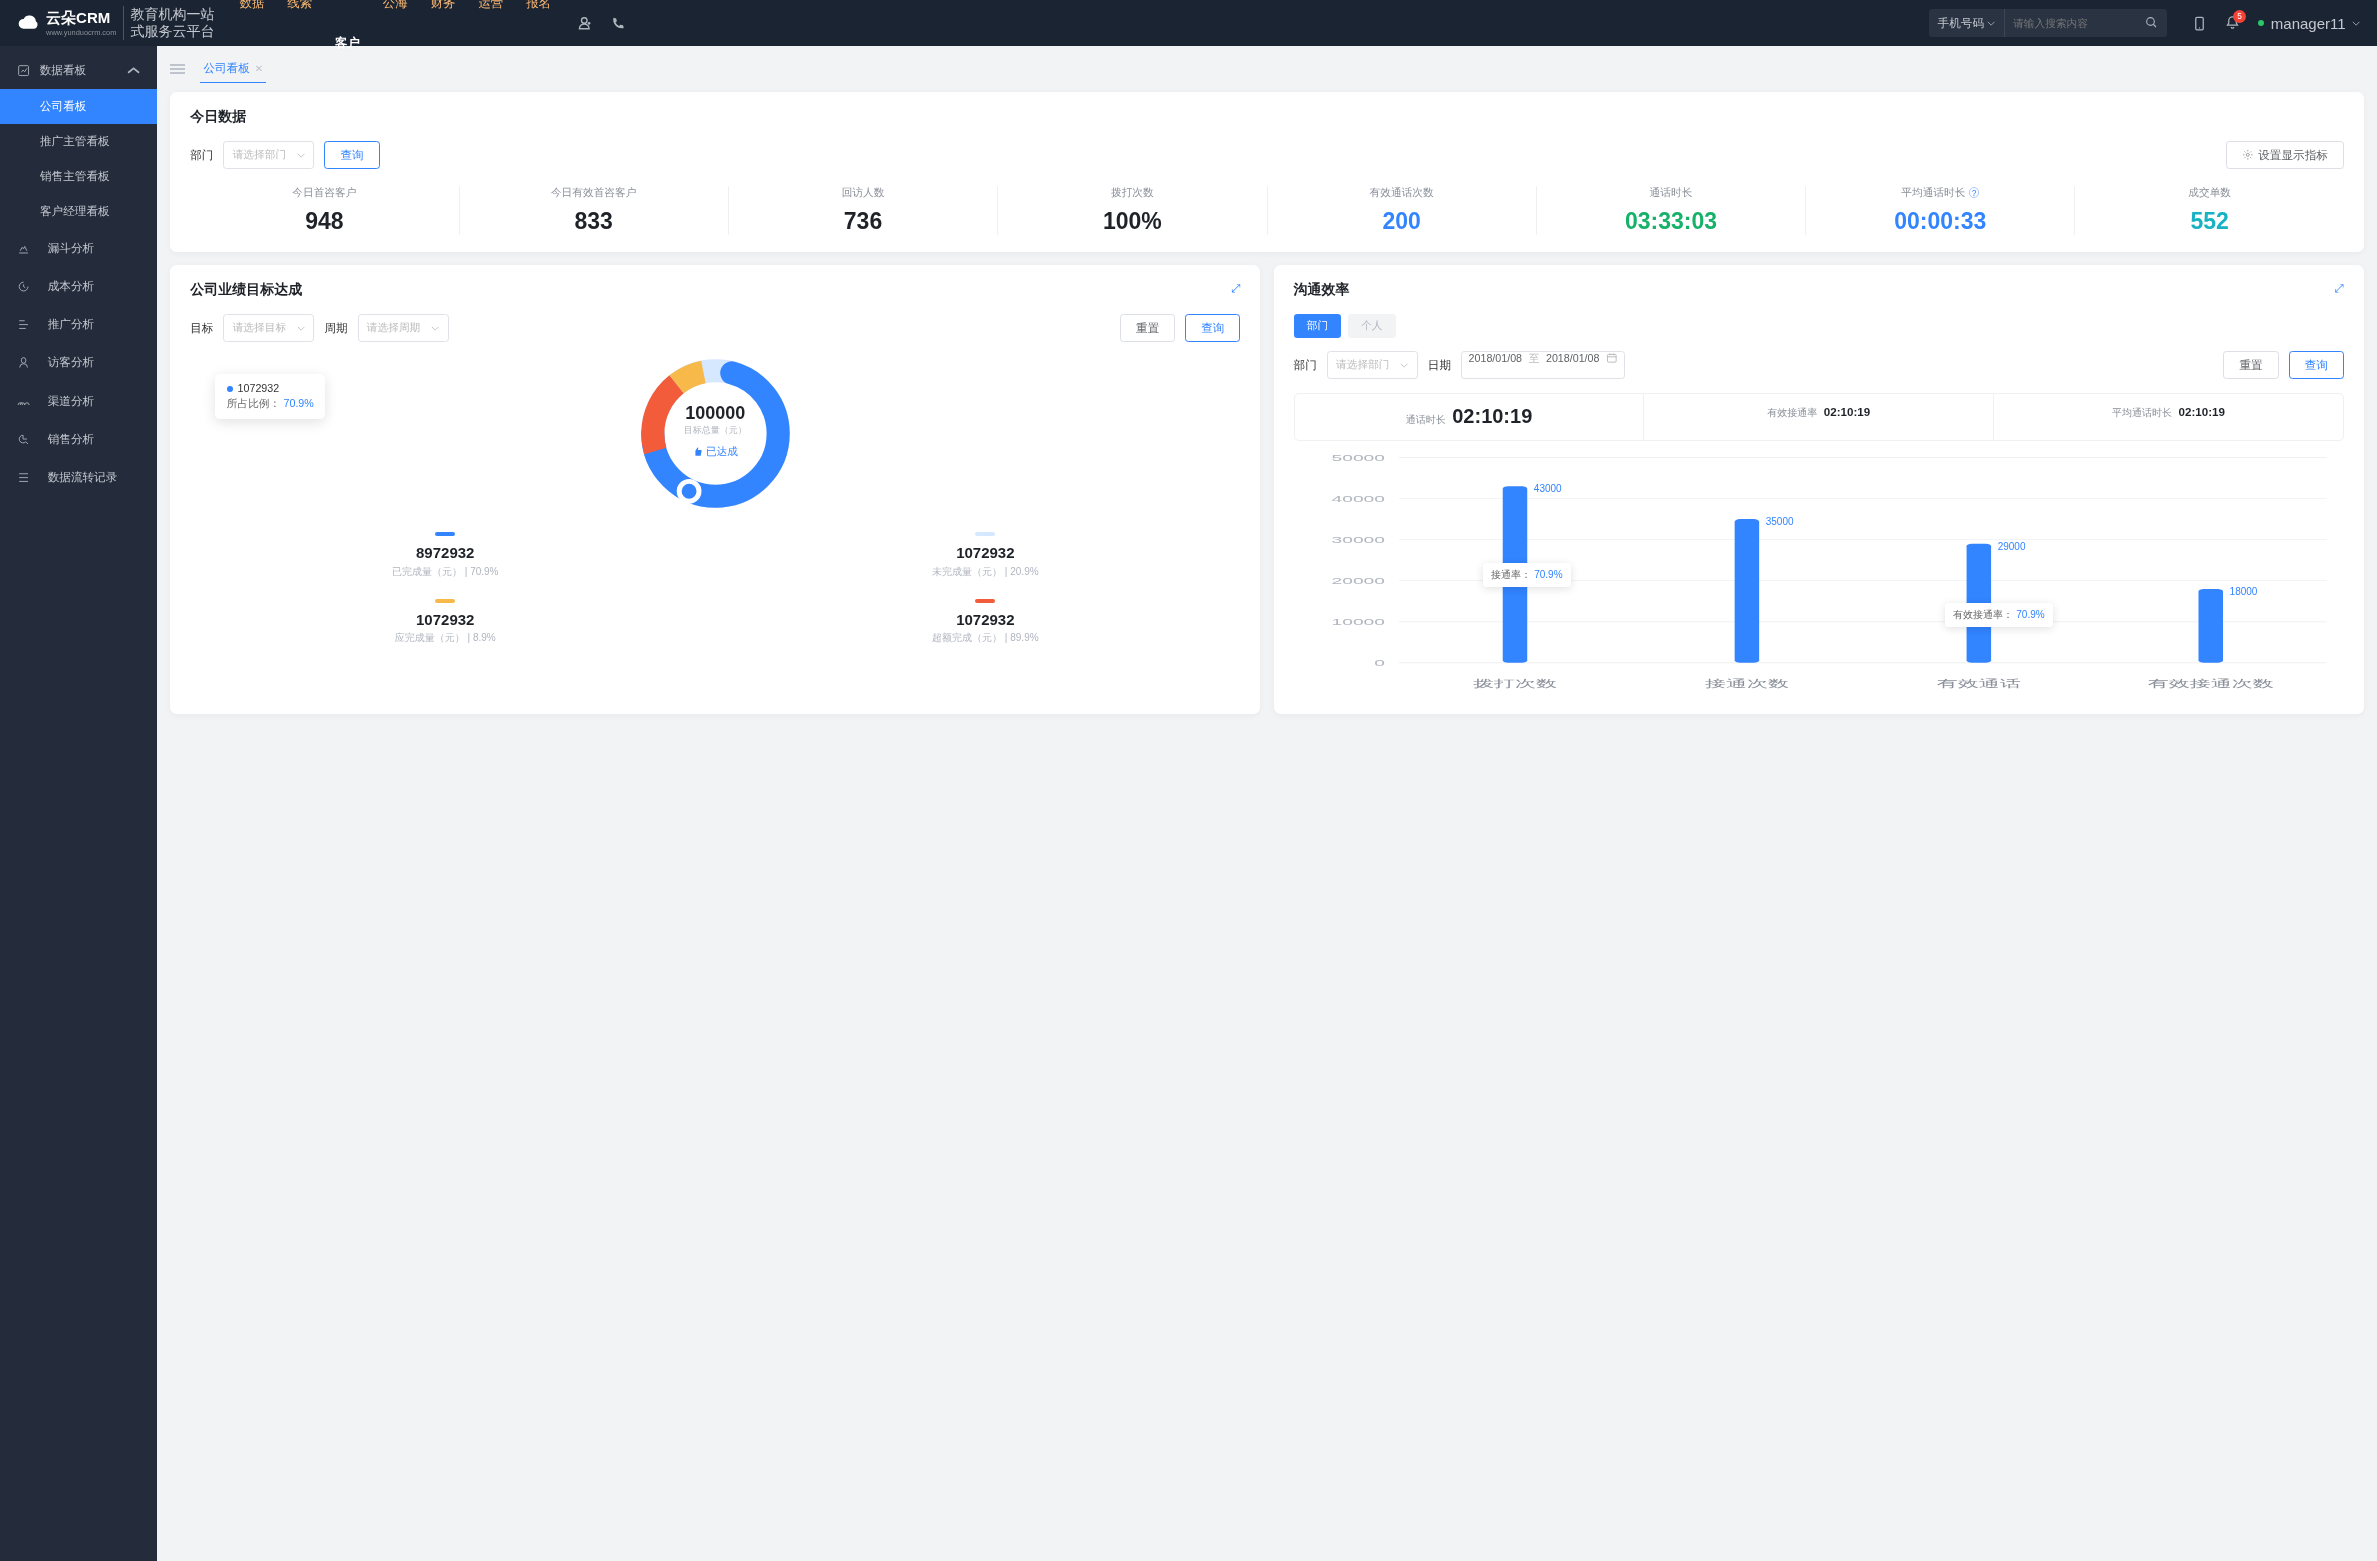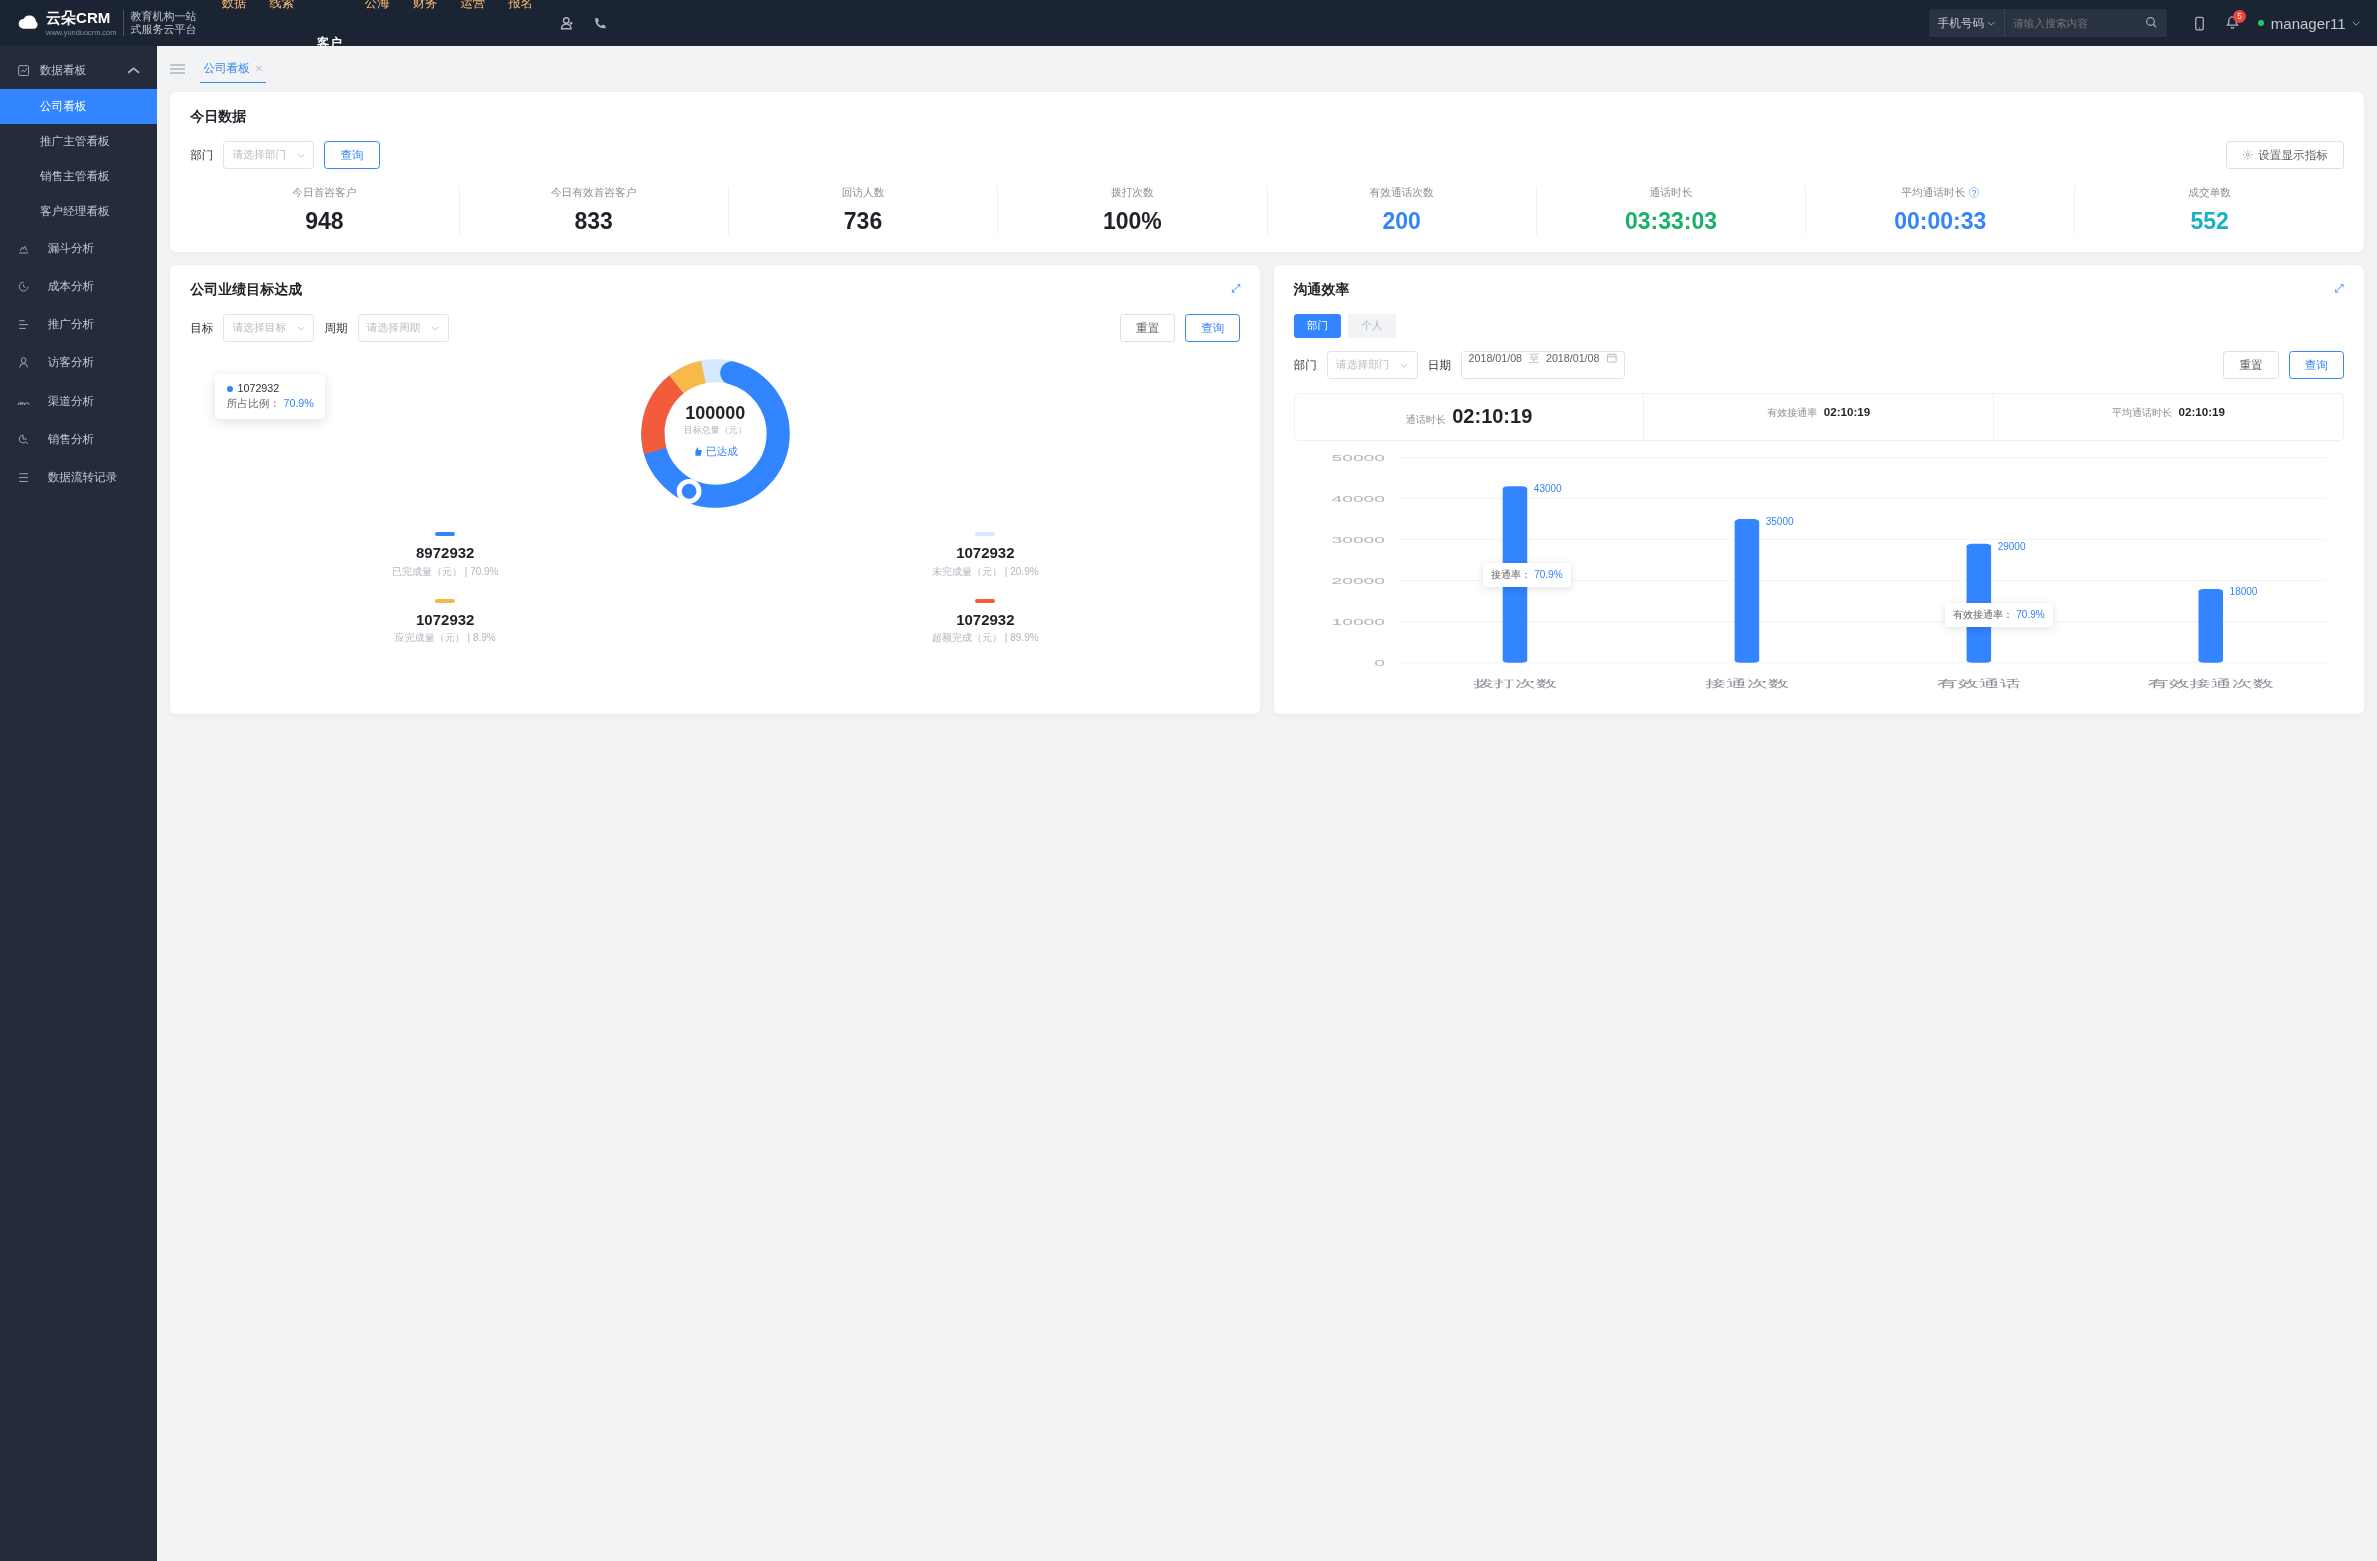--- a/index.html
+++ b/index.html
@@ -1,21 +1,21 @@
 <!DOCTYPE html>
 <html style="font-size:13.2px"><head>
 <meta charset="utf-8">
 <style>
   * { box-sizing: border-box; margin: 0; padding: 0; }
   body { font-family: -apple-system, "PingFang SC", "Microsoft YaHei", sans-serif; background: #f2f3f5; color: #333; font-size: 11.6px; }
   
   .topbar { background: #1b2432; height: 46px; display: flex; align-items: center; color: #c4c8d0; padding: 0 16.5px; }
   .logo { display: flex; align-items: center; gap: 6.6px; margin-right: 25px; }
   .logo-main { font-weight: bold; font-size: 15px; color: #fff; white-space: nowrap; }
-  .logo-sub { font-size: 11px; line-height: 1.2; border-left: 0.8px solid #555; padding-left: 6.6px; }
+  .logo-sub { font-size: 14px; line-height: 1.2; border-left: 0.8px solid #555; padding-left: 6.6px; }
   .topnav { display: flex; gap: 23px; }
   .topnav-item { color: #fdba74; cursor: pointer; font-size: 12.4px; }
   .topnav-item.active { color: #fff; font-weight: 600; margin-top: 40px; }
   .top-icons { display: flex; gap: 18px; margin-left: 25px; align-items: center;}
   .top-icons svg { width: 16.5px; height: 16.5px; fill: #aeb4bd; }
   .search-group { display: flex; margin-left: auto; background: #2a3342; border-radius: 3.3px; height: 28px; align-items: center;}
   .search-sel { background: transparent; border: none; color: #c4c8d0; padding: 0 8.3px; border-right: 0.8px solid #3c4656; display: flex; align-items: center; gap:3.3px; height:100%;}
   .search-input { background: transparent; border: none; color: #fff; padding: 0 8.3px; width: 132px; outline: none; font-size: 10.7px;}
   .search-btn { background: transparent; border: none; padding: 0 8.3px; display:flex; align-items:center;}
   .top-right { display: flex; align-items: center; gap: 18px; margin-left: 25px; }

